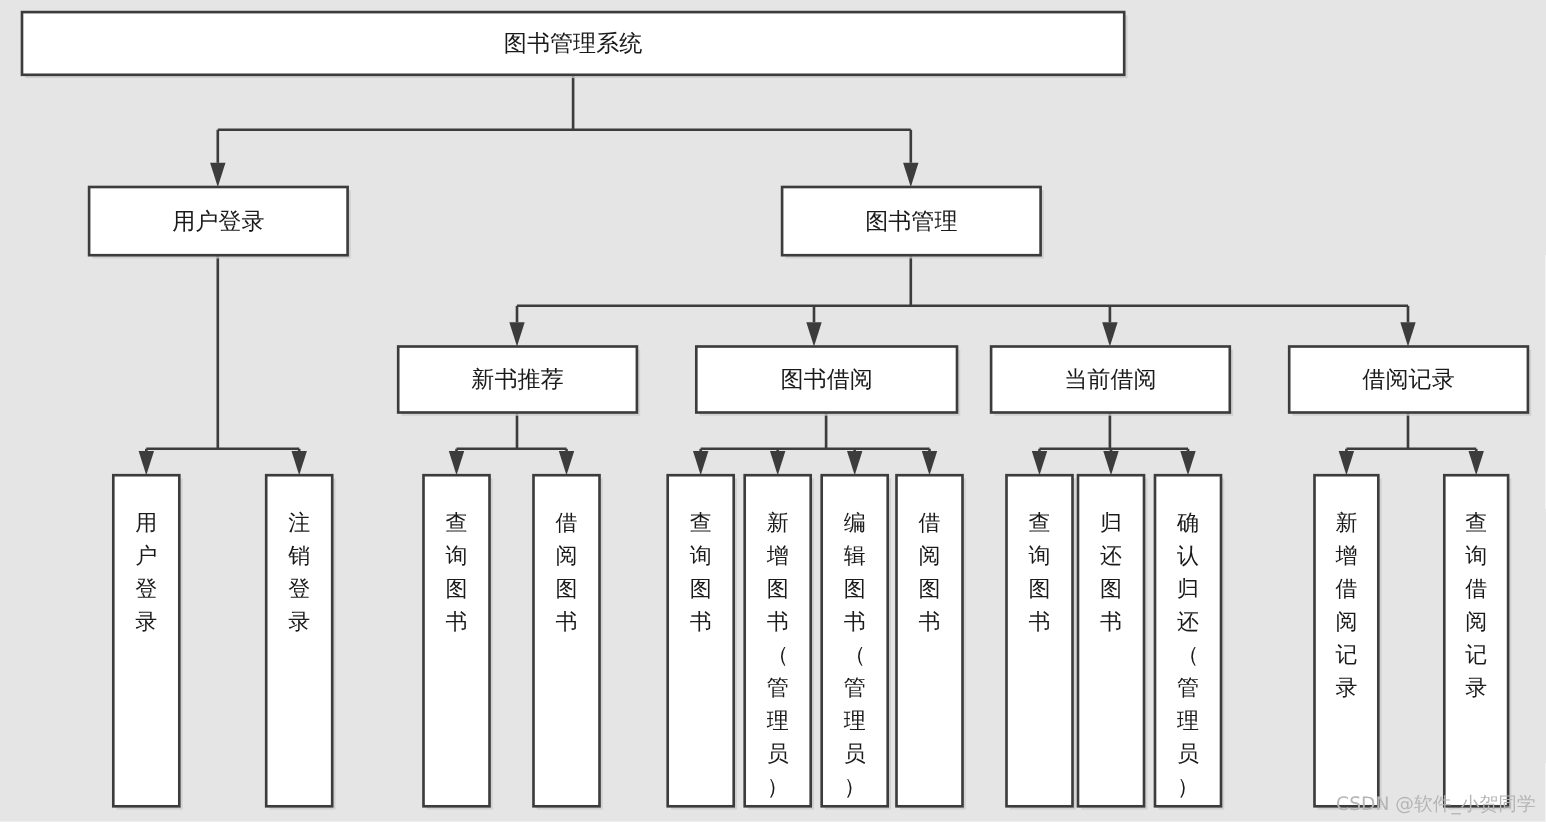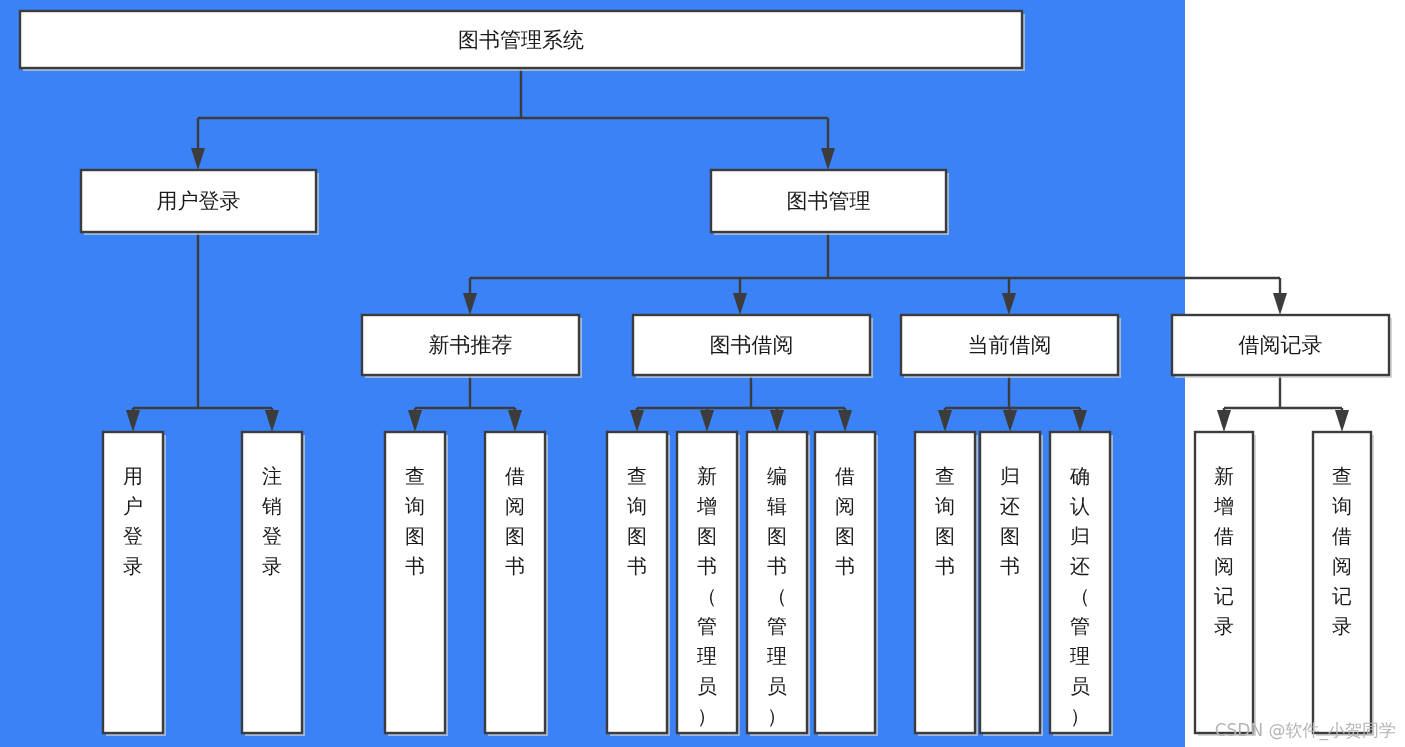--- a/index.html
+++ b/index.html
@@ -8,23 +8,23 @@
     background: #ffffff;
   }
   body {
     width: 1405px;
     height: 747px;
     font-family: "Liberation Sans", "DejaVu Sans", sans-serif;
     overflow: hidden;
   }
   #diagram-root {
     position: relative;
-    width: 1185px;
+    width: 1405px;
     height: 747px;
-    background: #3b82f6;
+    background: #e5e5e5;
     text-align: right;
   }
   svg.diagram-canvas {
     position: absolute;
     top: 0;
     left: 0;
     width: 1405px;
     height: 747px;
   }
   .node-rect {

